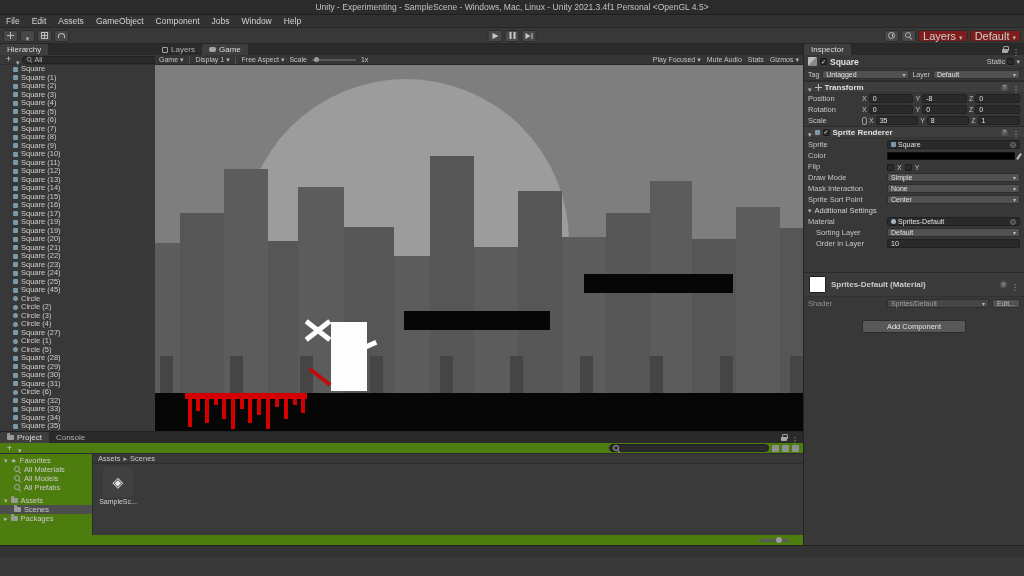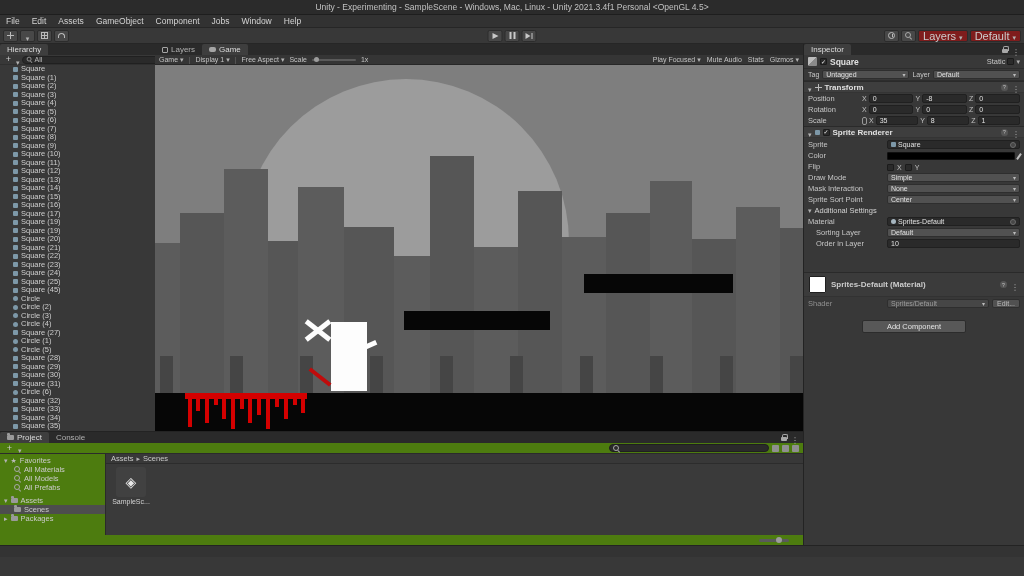--- a/index.html
+++ b/index.html
@@ -130,21 +130,21 @@
   .addcomp-wrap{display:flex;justify-content:center;margin-top:12px;}
   .addcomp{width:104px;height:13px;background:#585858;border:1px solid #2c2c2c;border-radius:2px;color:#e4e4e4;font-size:7.5px;font-family:inherit;}
 
   
   .project{position:absolute;left:0;top:431px;width:803px;height:114px;background:#4d7c0f;border-top:1px solid #232323;}
   .ptoolbar{height:11px;display:flex;align-items:center;gap:3px;padding:0 4px;border-bottom:1px solid #2b2b2b;}
   .spacer{flex:1;}
   .psearch{width:160px;height:8px;background:#2a2a2a;border:1px solid #1f1f1f;border-radius:4px;display:flex;align-items:center;gap:2px;padding:0 3px;}
   .pticon{width:7px;height:7px;background:#8f8f8f;border-radius:1px;display:inline-block;}
   .pbody{position:absolute;left:0;top:22px;right:0;bottom:10px;display:flex;}
-  .ptree{width:106px;border-right:1px solid #2a2a2a;padding-top:2px;}
+  .ptree{width:93px;border-right:1px solid #2a2a2a;padding-top:2px;}
   .trow{height:9px;display:flex;align-items:center;gap:3px;padding:0 4px;font-size:7.5px;color:#cbcbcb;white-space:nowrap;}
   .trow.indent{padding-left:14px;}
   .trow.selected{background:#4d4d4d;}
   .tgap{height:4px;}
   .pcontent{flex:1;position:relative;background:#3a3a3a;}
   .breadcrumb{height:10px;display:flex;align-items:center;gap:3px;padding:0 5px;font-size:7.5px;color:#c9c9c9;border-bottom:1px solid #2c2c2c;background:#383838;}
   .asset{position:absolute;left:6px;top:13px;width:38px;display:flex;flex-direction:column;align-items:center;gap:1px;}
   .asset-thumb{width:30px;height:30px;background:#414141;border-radius:3px;display:flex;align-items:center;justify-content:center;}
   .uglyph::before{content:"◈";font-size:14px;color:#e8e8e8;line-height:1;}
   .asset-label{font-size:7px;color:#d2d2d2;}

